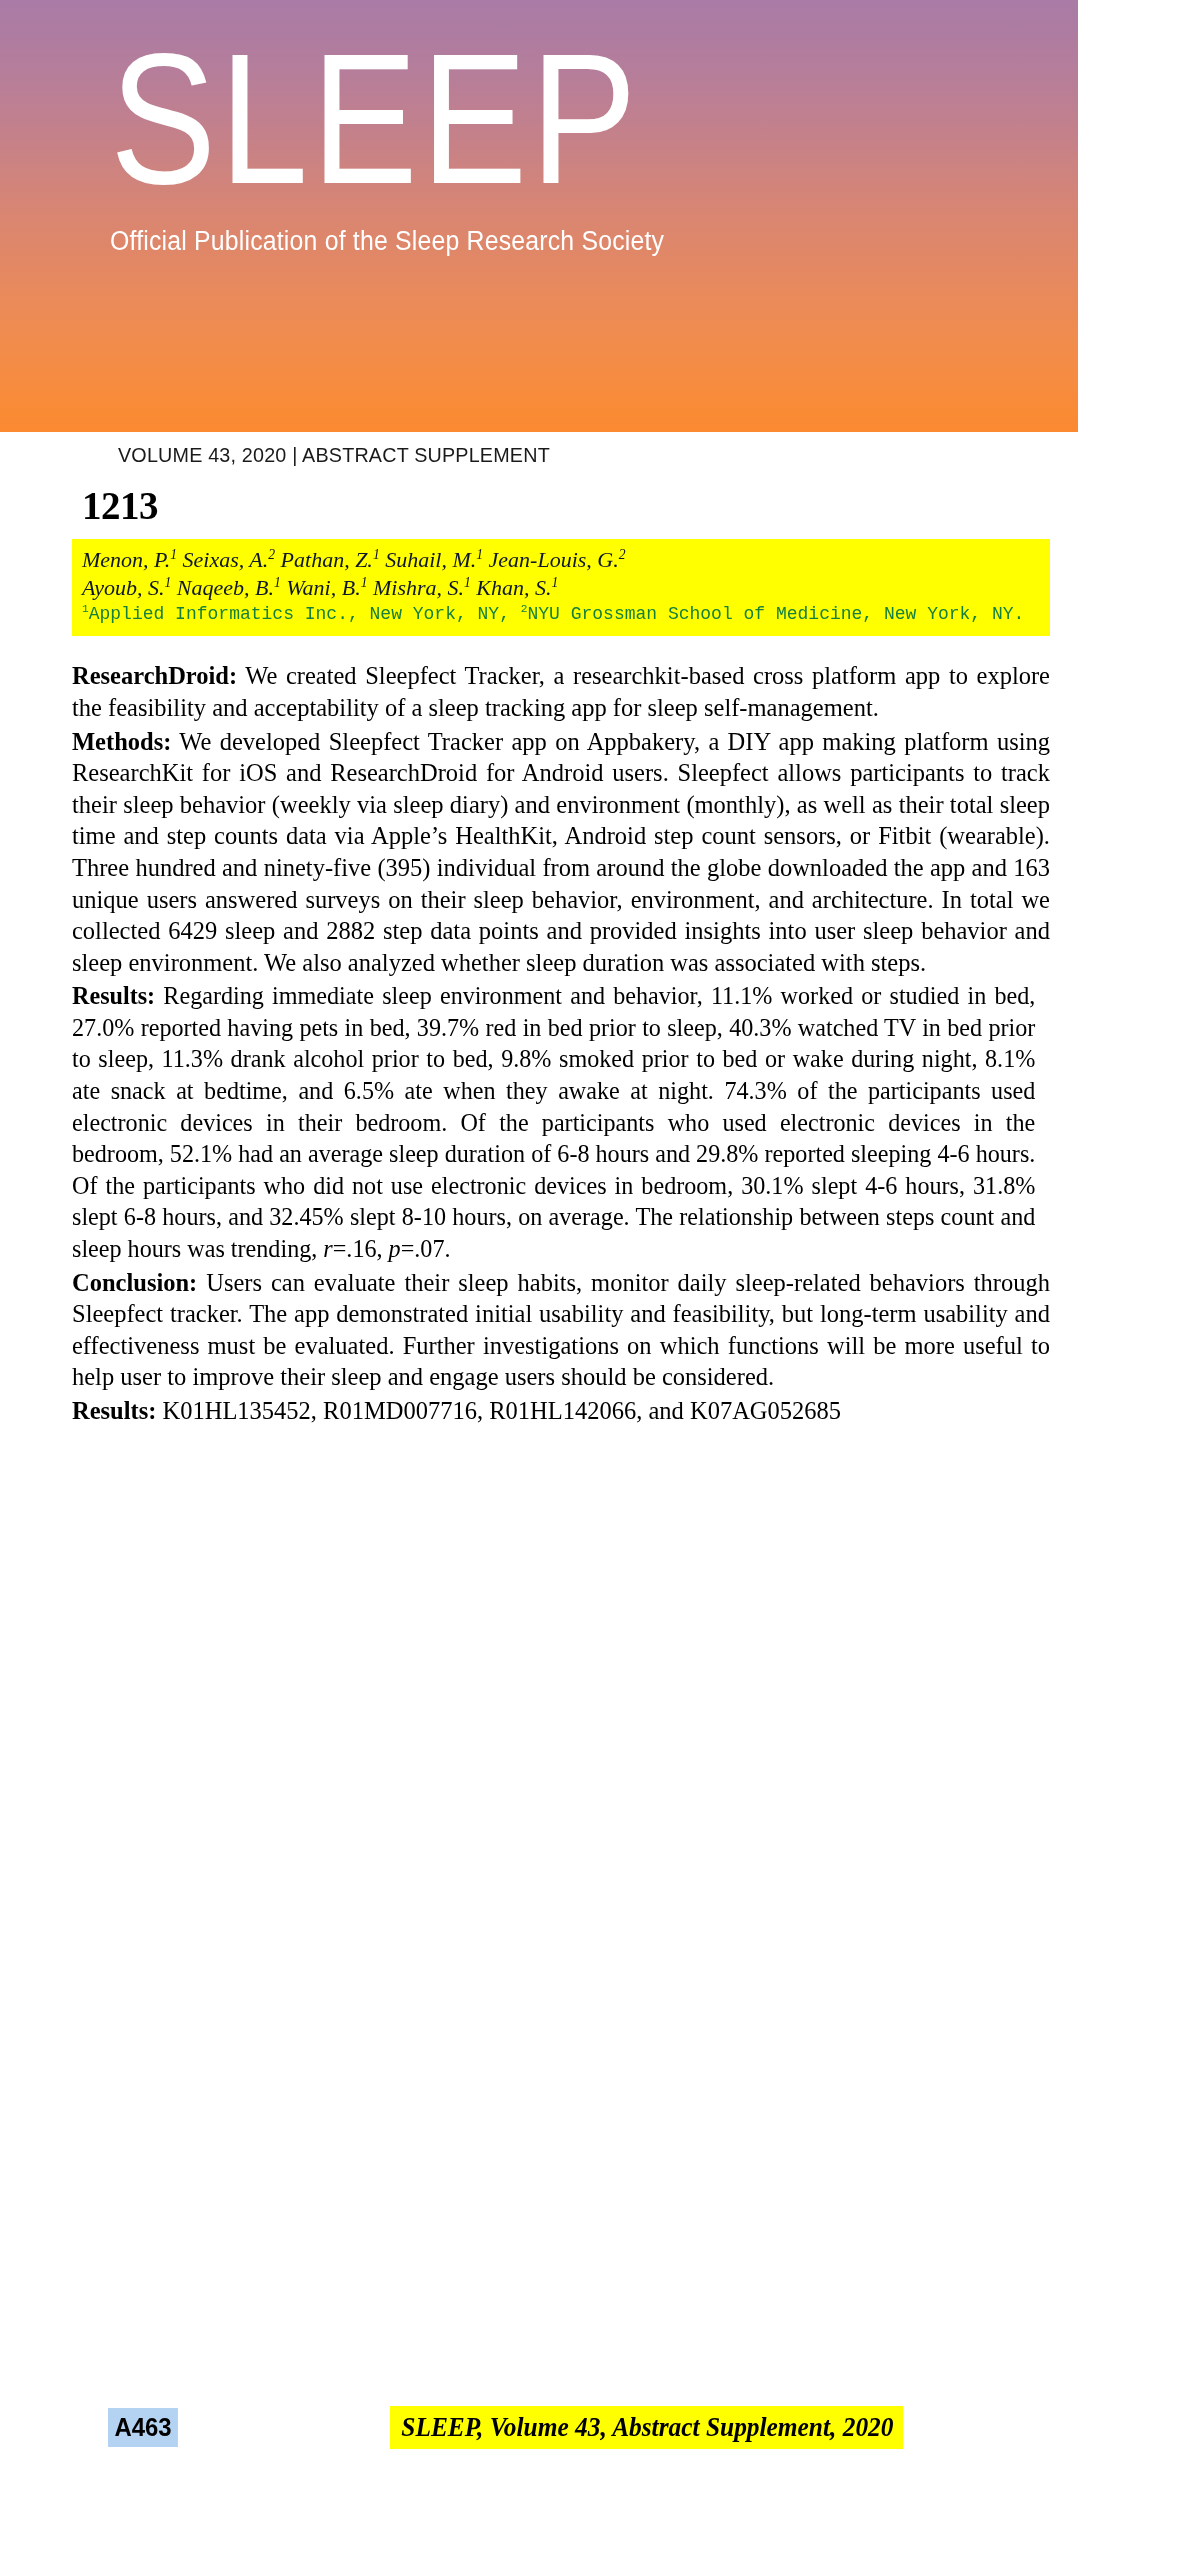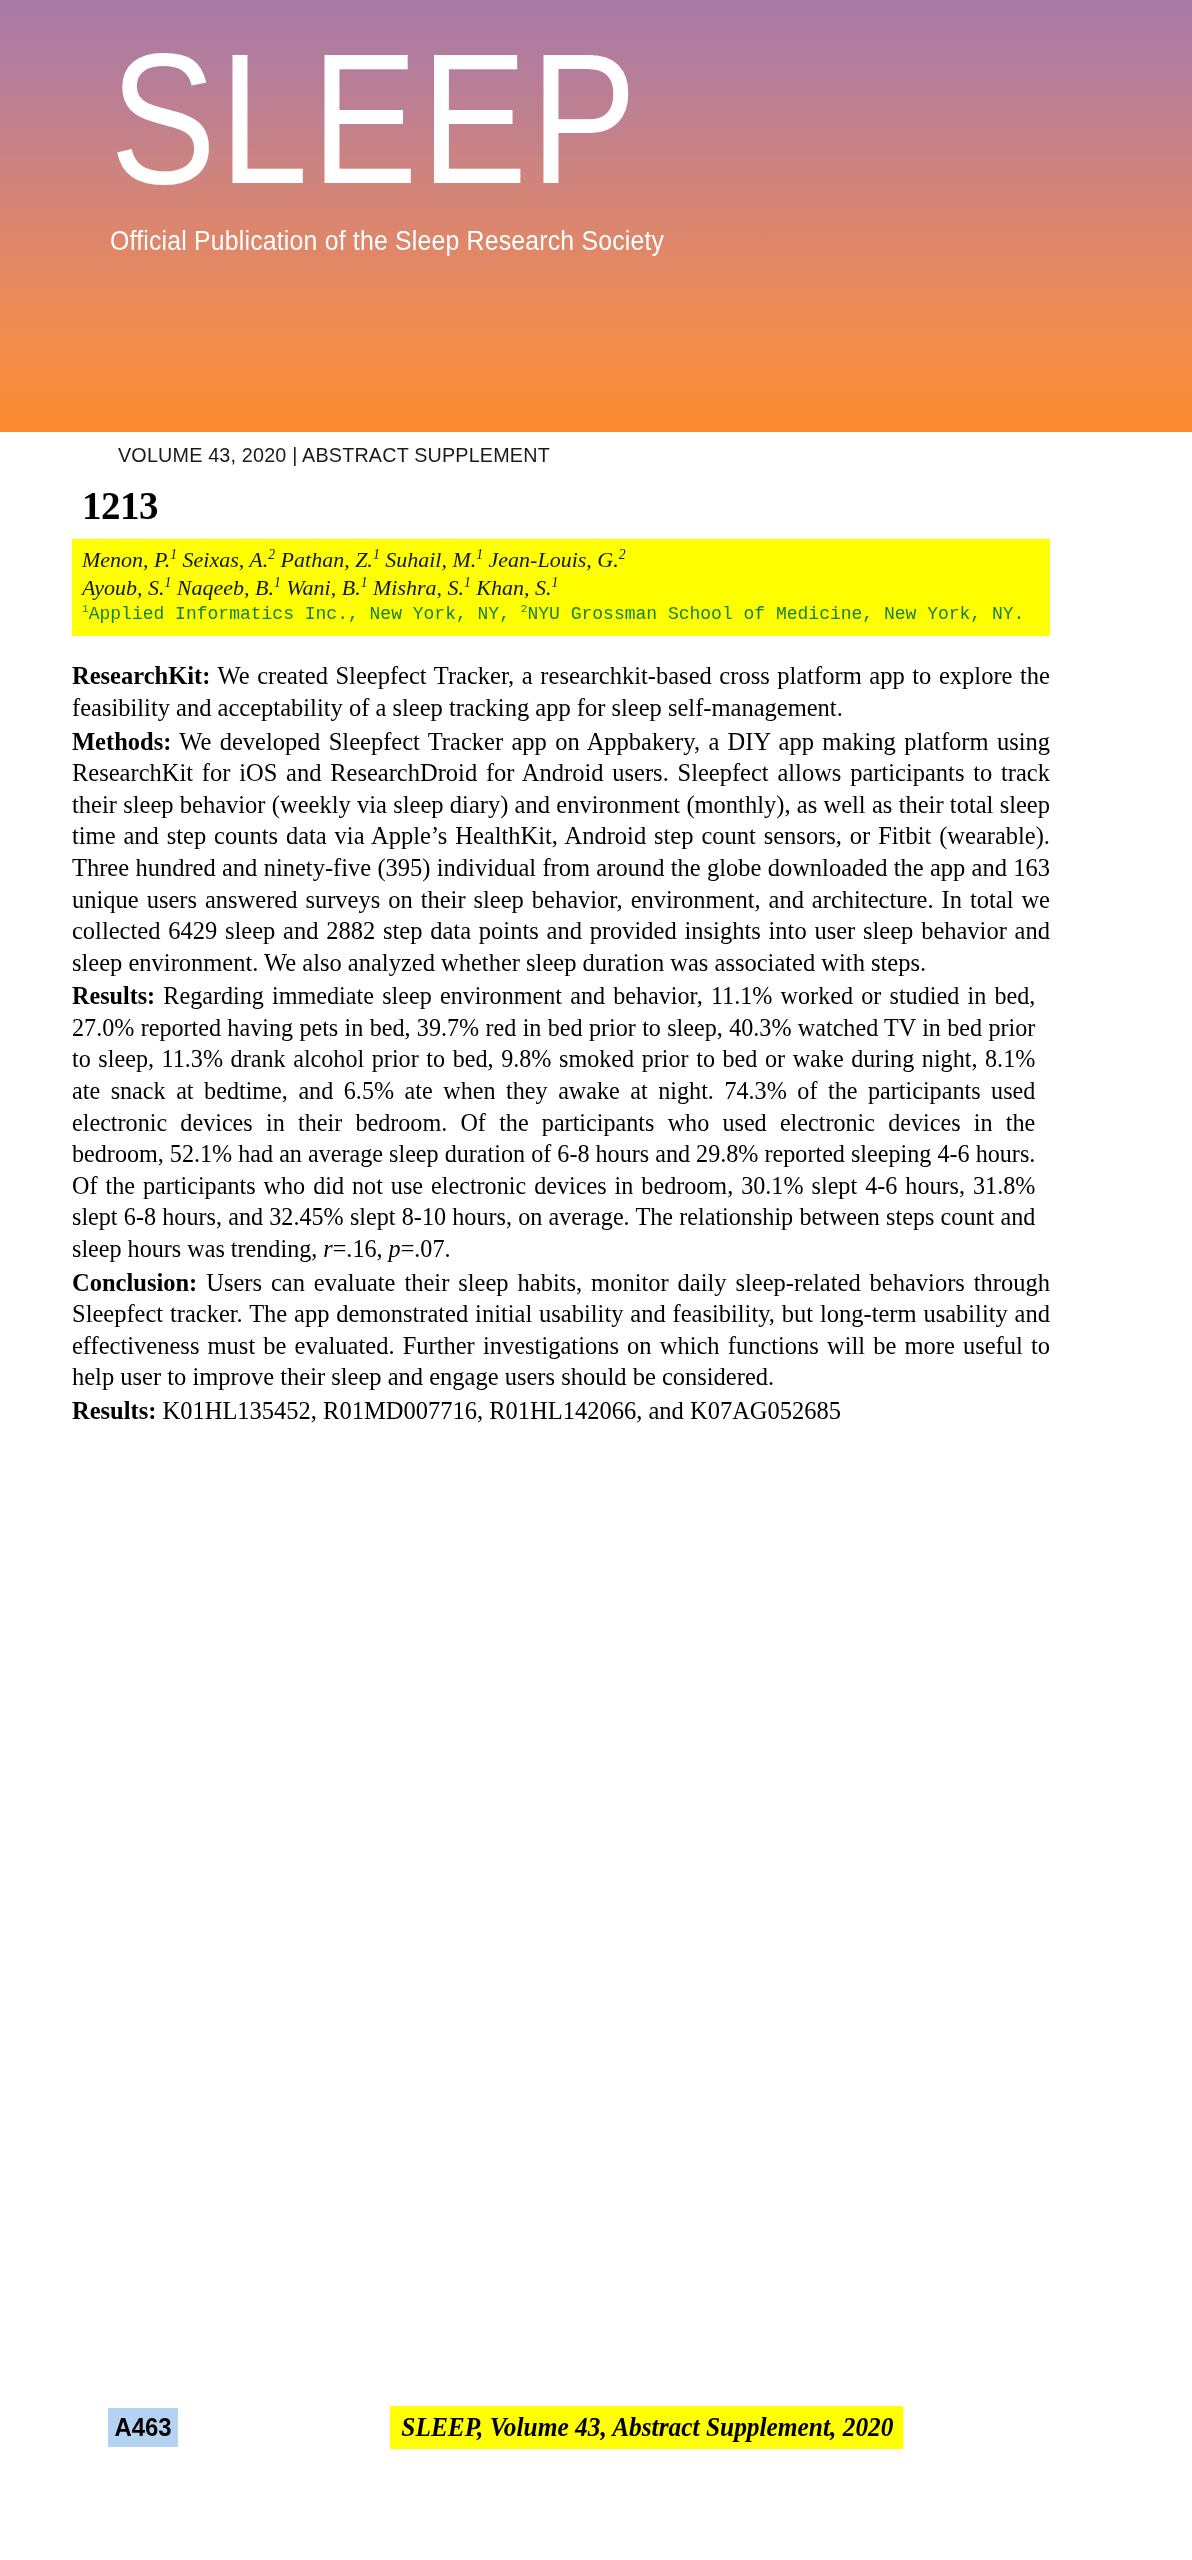--- a/index.html
+++ b/index.html
@@ -13,21 +13,21 @@
     width: 1192px;
     height: 2560px;
     position: relative;
     font-family: "Liberation Serif", "DejaVu Serif", serif;
     overflow: hidden;
   }
 
   
   .masthead {
     position: relative;
-    width: 1192px;
+    width: 1078px;
     height: 432px;
     background: linear-gradient(to bottom,
         #a97ba6 0%,
         #ae7ca1 8%,
         #b77e99 18%,
         #c1808e 28%,
         #cc8381 38%,
         #d78574 48%,
         #e08768 58%,
         #e98a5c 68%,
@@ -228,21 +228,21 @@
       <div class="abs-authors">
         <span>Menon, P.<sup>1</sup> Seixas, A.<sup>2</sup> Pathan, Z.<sup>1</sup> Suhail, M.<sup>1</sup> Jean-Louis, G.<sup>2</sup></span><br>
         <span>Ayoub, S.<sup>1</sup> Naqeeb, B.<sup>1</sup> Wani, B.<sup>1</sup> Mishra, S.<sup>1</sup> Khan, S.<sup>1</sup></span>
       </div>
       <div class="abs-affil"><sup>1</sup>Applied Informatics Inc., New York, NY, <sup>2</sup>NYU Grossman School of Medicine, New York, NY.</div>
     </div>
 
     <div class="abstract-body">
 
       <p class="abs-para">
-        <span class="lbl">ResearchKit:</span><span> We created Sleepfect Tracker, a researchkit-based cross platform app to explore the feasibility and acceptability of a sleep tracking app for sleep self-management.</span>
+        <span class="lbl">ResearchDroid:</span><span> We created Sleepfect Tracker, a researchkit-based cross platform app to explore the feasibility and acceptability of a sleep tracking app for sleep self-management.</span>
       </p>
 
       <p class="abs-para">
         <span class="lbl">Methods:</span><span> We developed Sleepfect Tracker app on Appbakery, a DIY app making platform using ResearchKit for iOS and ResearchDroid for Android users. Sleepfect allows participants to track their sleep behavior (weekly via sleep diary) and environment (monthly), as well as their total sleep time and step counts data via Apple’s HealthKit, Android step count sensors, or Fitbit (wearable). Three hundred and ninety-five (395) individual from around the globe downloaded the app and 163 unique users answered surveys on their sleep behavior, environment, and architecture. In total we collected 6429 sleep and 2882 step data points and provided insights into user sleep behavior and sleep environment. We also analyzed whether sleep duration was associated with steps.</span>
       </p>
 
       <p class="abs-para dense">
         <span class="lbl">Results:</span><span>  Regarding immediate sleep environment and behavior, 11.1% worked or studied in bed, 27.0% reported having pets in bed, 39.7% red in bed prior to sleep, 40.3% watched TV in bed prior to sleep, 11.3% drank alcohol prior to bed, 9.8% smoked prior to bed or wake during night, 8.1% ate snack at bedtime, and 6.5% ate when they awake at night. 74.3% of the participants used electronic devices in their bedroom. Of the participants who used electronic devices in the bedroom, 52.1% had an average sleep duration of 6-8 hours and 29.8% reported sleeping 4-6 hours. Of the participants who did not use electronic devices in bedroom, 30.1% slept 4-6 hours, 31.8% slept 6-8 hours, and 32.45% slept 8-10 hours, on average. The relationship between steps count and sleep hours was trending, </span><span><em>r</em>=.16, <em>p</em>=.07.</span>
       </p>
 

